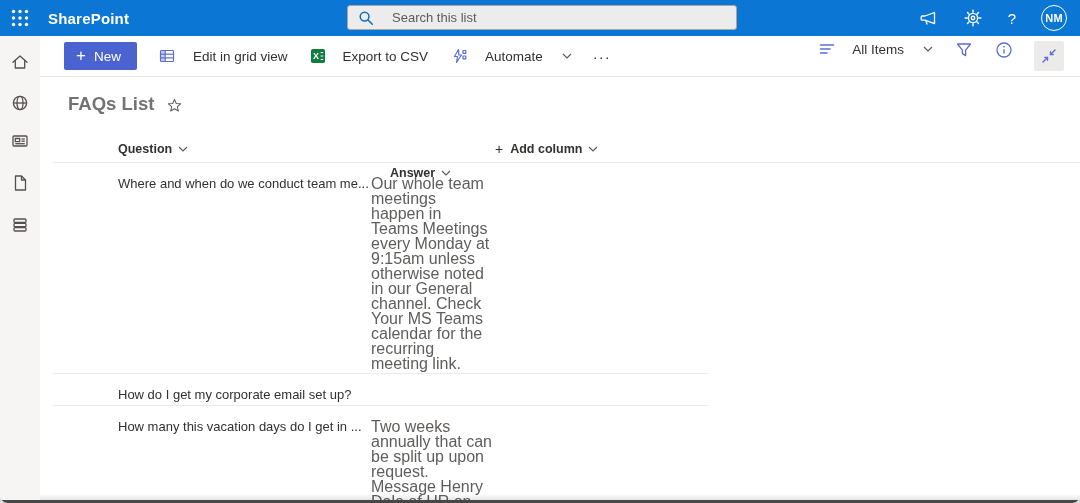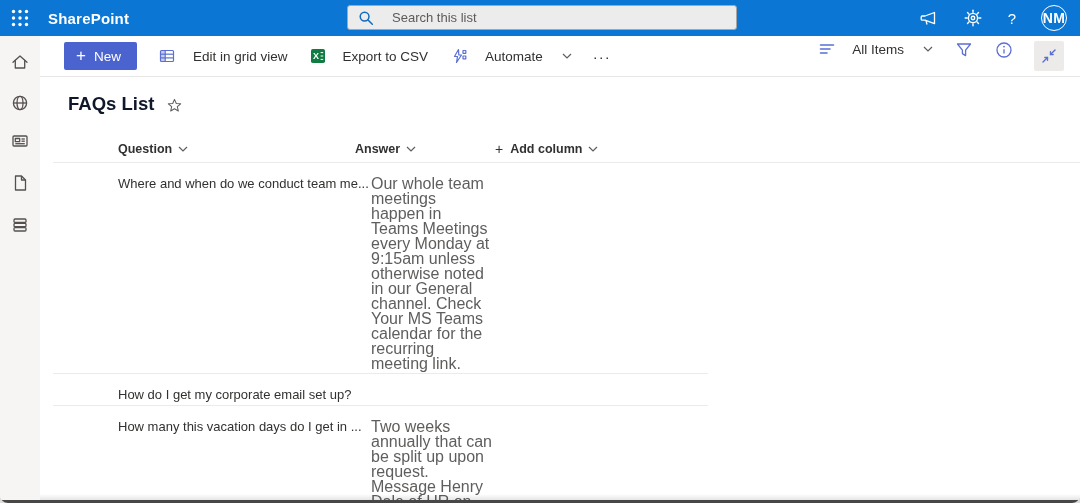--- a/index.html
+++ b/index.html
@@ -10,45 +10,45 @@
   
   .suite-bar { position:absolute; top:0; left:0; right:0; height:36px; background:#0b76d4; display:flex; align-items:center; z-index:5; }
   .waffle-btn { width:40px; height:36px; display:flex; align-items:center; justify-content:center; background:none; border:none; cursor:pointer; }
   .brand { color:#fff; font-size:15px; font-weight:700; margin-left:8px; letter-spacing:.2px; cursor:pointer; }
   .searchbox { position:absolute; left:347px; top:5px; width:390px; height:25px; background:#ececec; border:1px solid #a6a6a6; border-radius:3px; display:flex; align-items:center; padding:0 10px; gap:18px; }
   .searchbox input { flex:1; border:none; background:transparent; outline:none; font-size:13px; color:#323130; font-family:"Liberation Sans",sans-serif; }
   .searchbox input::placeholder { color:#5d5b59; }
   .suite-right { position:absolute; right:0; top:0; height:36px; display:flex; align-items:center; gap:25px; padding-right:13px; }
   .suite-icon { display:flex; align-items:center; justify-content:center; background:none; border:none; cursor:pointer; }
   .help-glyph { color:#fff; font-size:15px; font-weight:400; }
-  .avatar { width:26px; height:26px; border-radius:50%; border:1.5px solid #fff; color:#fff; font-size:14px; font-weight:600; display:flex; align-items:center; justify-content:center; cursor:pointer; letter-spacing:.3px; }
+  .avatar { width:26px; height:26px; border-radius:50%; border:1.5px solid #fff; color:#fff; font-size:11px; font-weight:600; display:flex; align-items:center; justify-content:center; cursor:pointer; letter-spacing:.3px; }
 
   
   .left-rail { position:absolute; top:36px; left:0; width:40px; bottom:3px; background:#f6f5f4; z-index:4; }
   .rail-item { position:absolute; left:0; width:40px; height:34px; display:flex; align-items:center; justify-content:center; background:none; border:none; cursor:pointer; }
 
   
   .toolbar { position:absolute; top:36px; left:40px; right:0; height:41px; background:#fff; border-bottom:1px solid #e8e6e4; display:flex; align-items:center; padding-left:24px; }
   .new-btn { height:28px; background:#4a63cf; border:none; border-radius:2px; color:#fff; font-size:13.5px; font-family:"Liberation Sans",sans-serif; display:flex; align-items:center; gap:8px; padding:0 16px 0 12px; cursor:pointer; margin-right:10px; }
   .new-btn .plus { font-size:17px; font-weight:300; line-height:1; margin-top:-2px; }
   .cmd { height:100%; display:flex; align-items:center; gap:17px; background:none; border:none; cursor:pointer; padding:0 11px; font-size:13.5px; color:#323130; font-family:"Liberation Sans",sans-serif; }
   .cmd .chev { margin-left:2px; display:flex; }
   .more-glyph { font-size:15px; letter-spacing:1px; color:#323130; padding:0 10px; background:none; border:none; cursor:pointer; }
   .toolbar-right { margin-left:auto; display:flex; align-items:flex-start; }
   .collapse-btn { width:30px; height:30px; background:#edebe9; border:none; border-radius:2px; display:flex; align-items:center; justify-content:center; cursor:pointer; margin:0 16px 0 10px; }
 
   
   .content { position:absolute; top:77px; left:40px; right:0; bottom:3px; background:#fff; overflow:hidden; }
   .title-row { display:flex; align-items:center; gap:13px; padding:14px 0 0 28px; height:40px; }
-  .title-row h1 { font-size:18.5px; font-weight:700; color:#0f172a; }
+  .title-row h1 { font-size:18.5px; font-weight:700; color:#737373; }
   .star-btn { background:none; border:none; cursor:pointer; display:flex; margin-top:2px; }
 
   .thead { position:relative; margin:18px 0 0 13px; height:28px; border-bottom:1px solid #edebe9; font-size:12.5px; font-weight:700; color:#323130; }
   .hcell { position:absolute; top:50%; transform:translateY(-50%); display:flex; align-items:center; gap:6px; cursor:pointer;justify-content:center; }
-  .hcell.hq { left:65px; } .hcell.ha { left:302px; } .hcell.hadd { left:442px; }
+  .hcell.hq { left:65px; } .hcell.ha { left:337px;margin-top:24px; } .hcell.hadd { left:442px; }
   .hadd .plus { font-size:14px; font-weight:400; color:#323130; margin-right:1px; }
 
   .row { display:flex; margin-left:13px; width:655px; border-bottom:1px solid #edebe9; padding:13px 0 2px 65px; cursor:pointer; }
   .cell-q { width:253px; min-width:253px; font-size:13px; line-height:16px; color:#323130; white-space:nowrap; overflow:hidden; }
   .cell-a { width:121px; font-size:16px; line-height:15px; color:#605e5c; }
 
   
   .window-fade { position:absolute; left:0; right:0; bottom:3px; height:6px; background:linear-gradient(rgba(0,0,0,0), rgba(0,0,0,0.10)); }
   .window-edge { position:absolute; left:0; right:0; bottom:0; height:3px; background:#474747; border-radius:0 0 7px 7px; }
 

